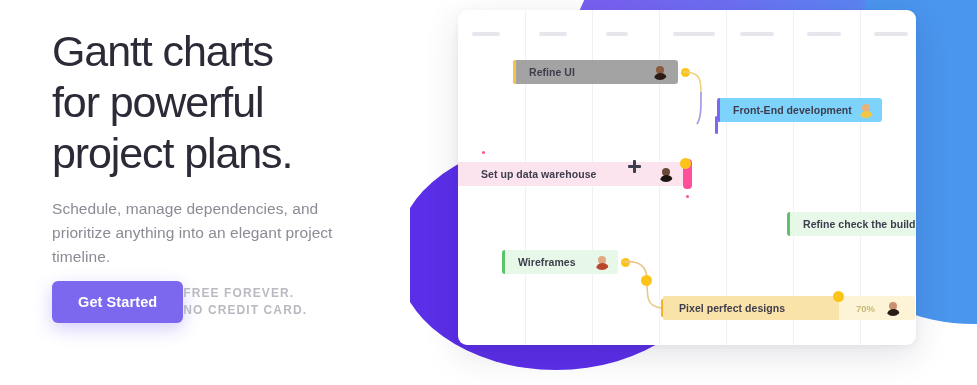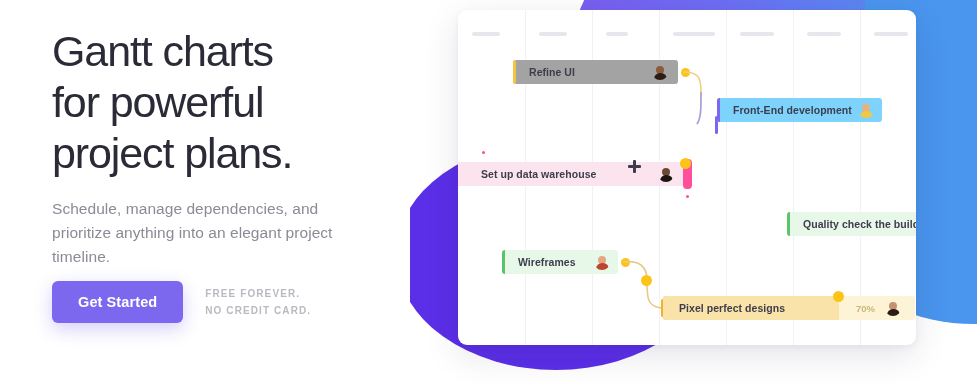--- a/index.html
+++ b/index.html
@@ -22,21 +22,21 @@
     color:#8b8b96;letter-spacing:0.05px;max-width:290px;
   }
   .cta-row{position:absolute;left:0;top:255px;display:flex;align-items:center;}
   .cta-btn{
     background:#7b68ee;color:#fff;border:none;border-radius:6px;
     padding:0 26px;height:42px;font-size:14.5px;font-weight:bold;
     letter-spacing:0.1px;cursor:pointer;
     box-shadow:0 6px 18px rgba(123,104,238,.32);
     font-family:"Liberation Sans", sans-serif;
   }
-  .cta-note{margin-left:22px;font-size:10px;line-height:17px;color:#b9b9c2;
+  .cta-note{font-size:12px;line-height:17px;color:#b9b9c2;
     letter-spacing:1.1px;font-weight:bold;}
   .cta-note span{display:block;}
 
   
   .art{position:absolute;left:410px;top:0;width:567px;height:385px;overflow:hidden;}
 
   .blob-grad{
     position:absolute;left:150px;top:-4px;width:430px;height:58px;
     background:linear-gradient(90deg,#7b5cf0 0%,#6d6ef3 38%,#4a9bf0 100%);
     clip-path:polygon(26px 0,430px 0,430px 58px,0 58px);
@@ -168,21 +168,21 @@
 
         <span class="handle" style="right:-4px;"></span>
       </div>
       <span class="crosshair" style="left:170px;top:150px;"></span>
       <span class="dot-yellow" style="left:222px;top:148px;"></span>
       <span class="dot-sm" style="left:24px;top:141px;"></span>
       <span class="dot-sm" style="left:228px;top:185px;"></span>
 
       <div class="bar" style="left:329px;top:202px;width:169px;background:#e7f7e8;">
         <span class="accent" style="background:#5bc46b"></span>
-        <span class="lbl">Quality check the build</span>
+        <span class="lbl">Refine check the build</span>
 
       </div>
 
       <div class="bar" style="left:44px;top:240px;width:116px;background:#e7f7e8;">
         <span class="accent" style="background:#5bc46b"></span>
         <span class="lbl">Wireframes</span>
         <span class="avatar" style="right:8px;">
           <span class="head" style="background:#e3a882"></span>
           <span class="body" style="background:#b8472e"></span>
         </span>

